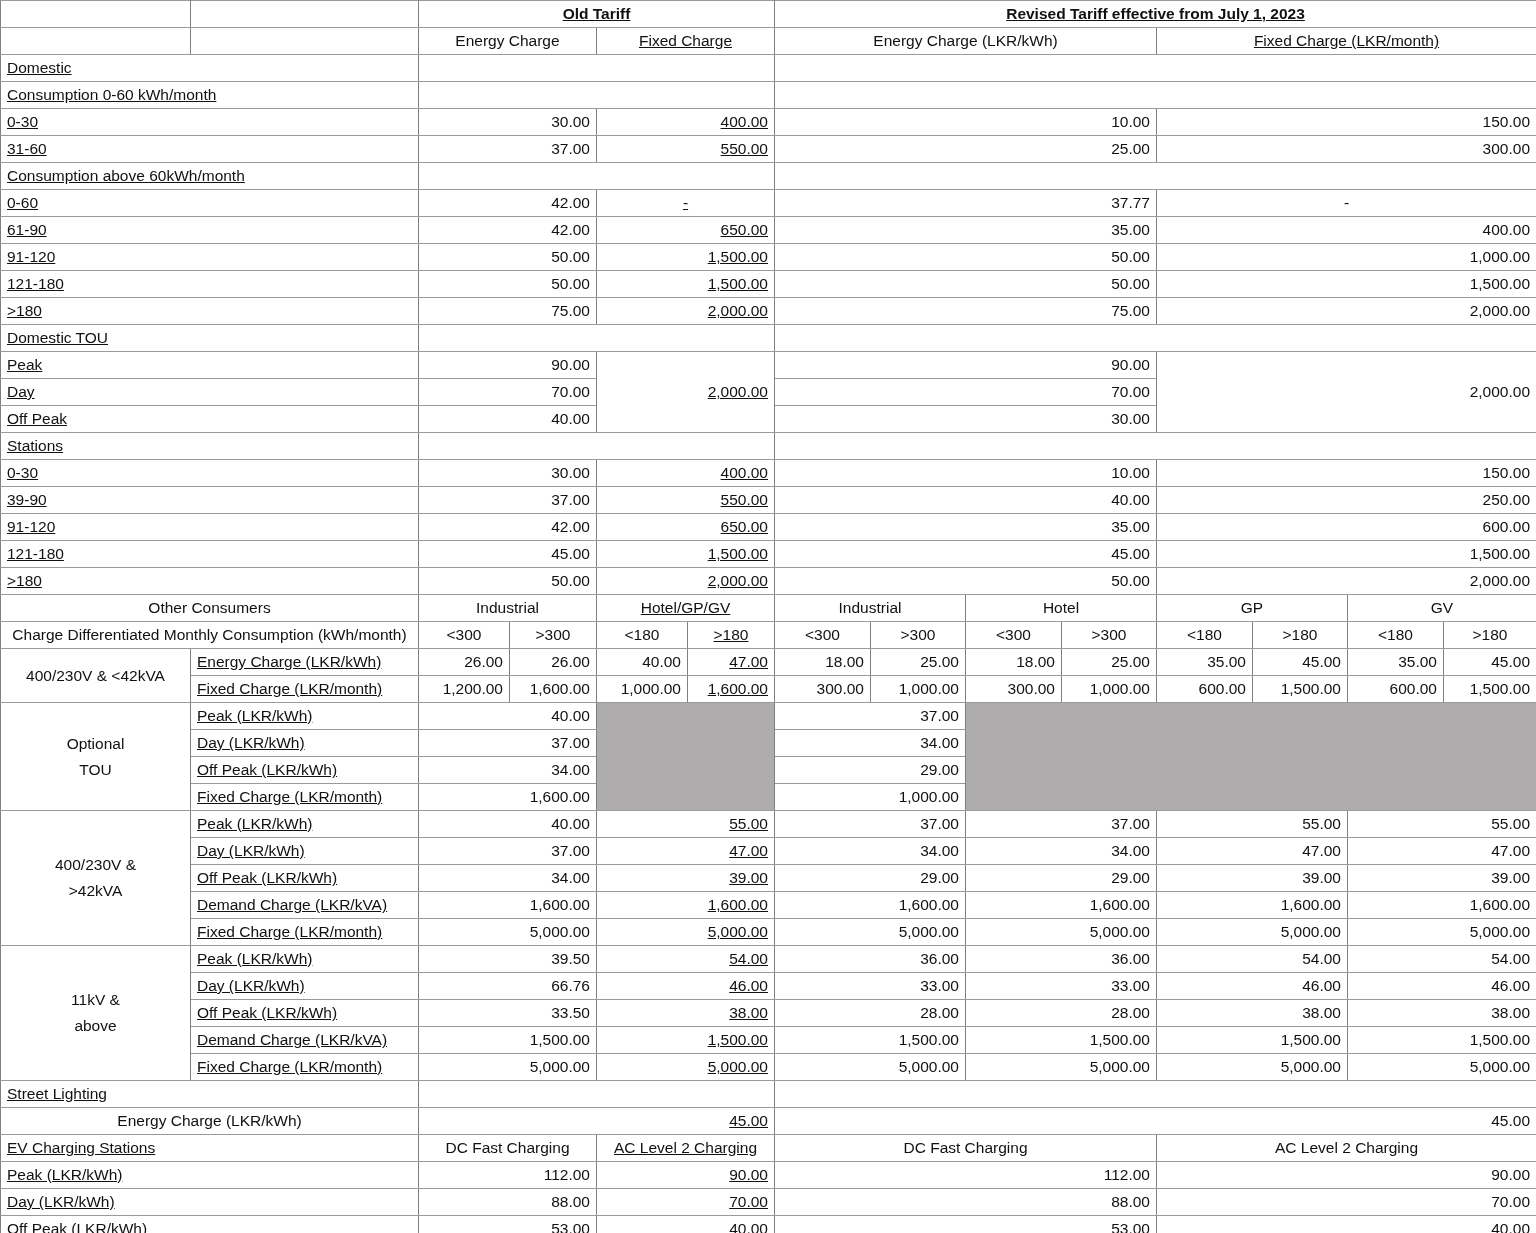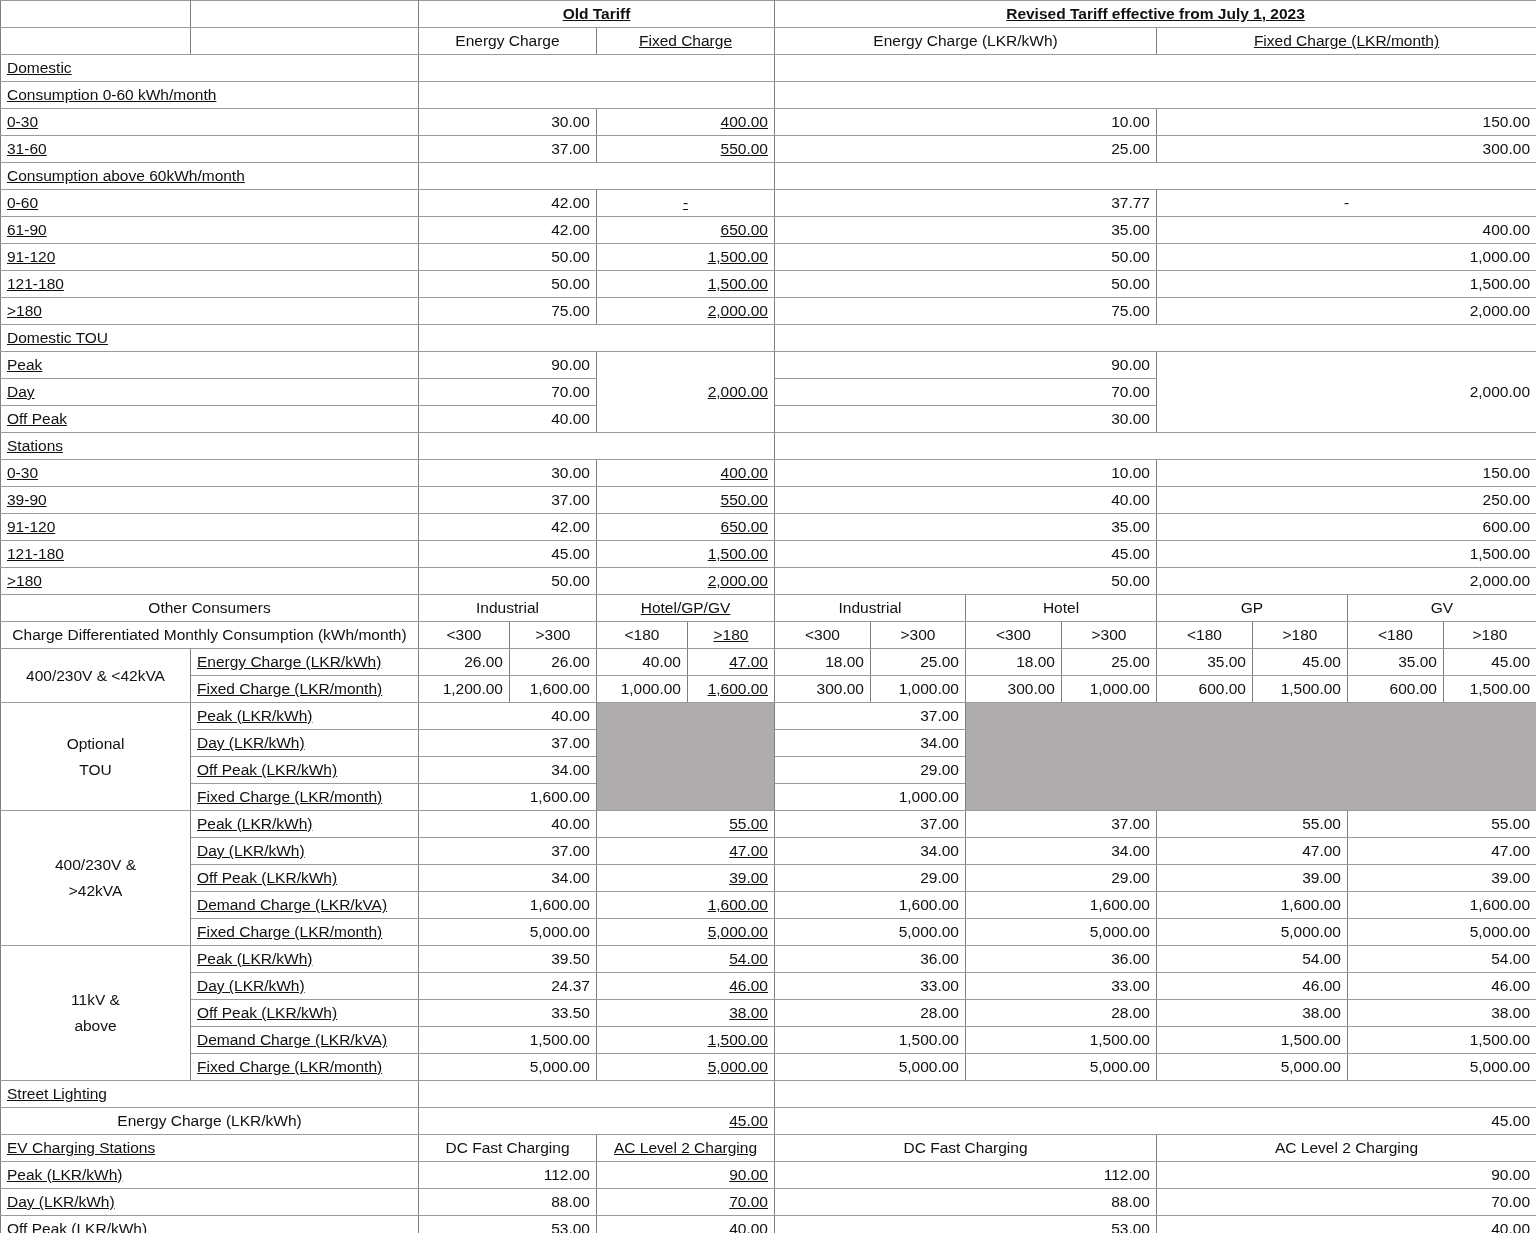--- a/index.html
+++ b/index.html
@@ -364,21 +364,21 @@
     <td class="l">Peak (LKR/kWh)</td>
     <td class="r thick-l" colspan="2">39.50</td>
     <td class="r thick-l thick-r" colspan="2">54.00</td>
     <td class="r thick-l" colspan="2">36.00</td>
     <td class="r" colspan="2">36.00</td>
     <td class="r" colspan="2">54.00</td>
     <td class="r edge-r" colspan="2">54.00</td>
   </tr>
   <tr>
     <td class="l">Day (LKR/kWh)</td>
-    <td class="r thick-l" colspan="2">24.37</td>
+    <td class="r thick-l" colspan="2">66.76</td>
     <td class="r thick-l thick-r" colspan="2">46.00</td>
     <td class="r thick-l" colspan="2">33.00</td>
     <td class="r" colspan="2">33.00</td>
     <td class="r" colspan="2">46.00</td>
     <td class="r edge-r" colspan="2">46.00</td>
   </tr>
   <tr>
     <td class="l">Off Peak (LKR/kWh)</td>
     <td class="r thick-l" colspan="2">33.50</td>
     <td class="r thick-l thick-r" colspan="2">38.00</td>

